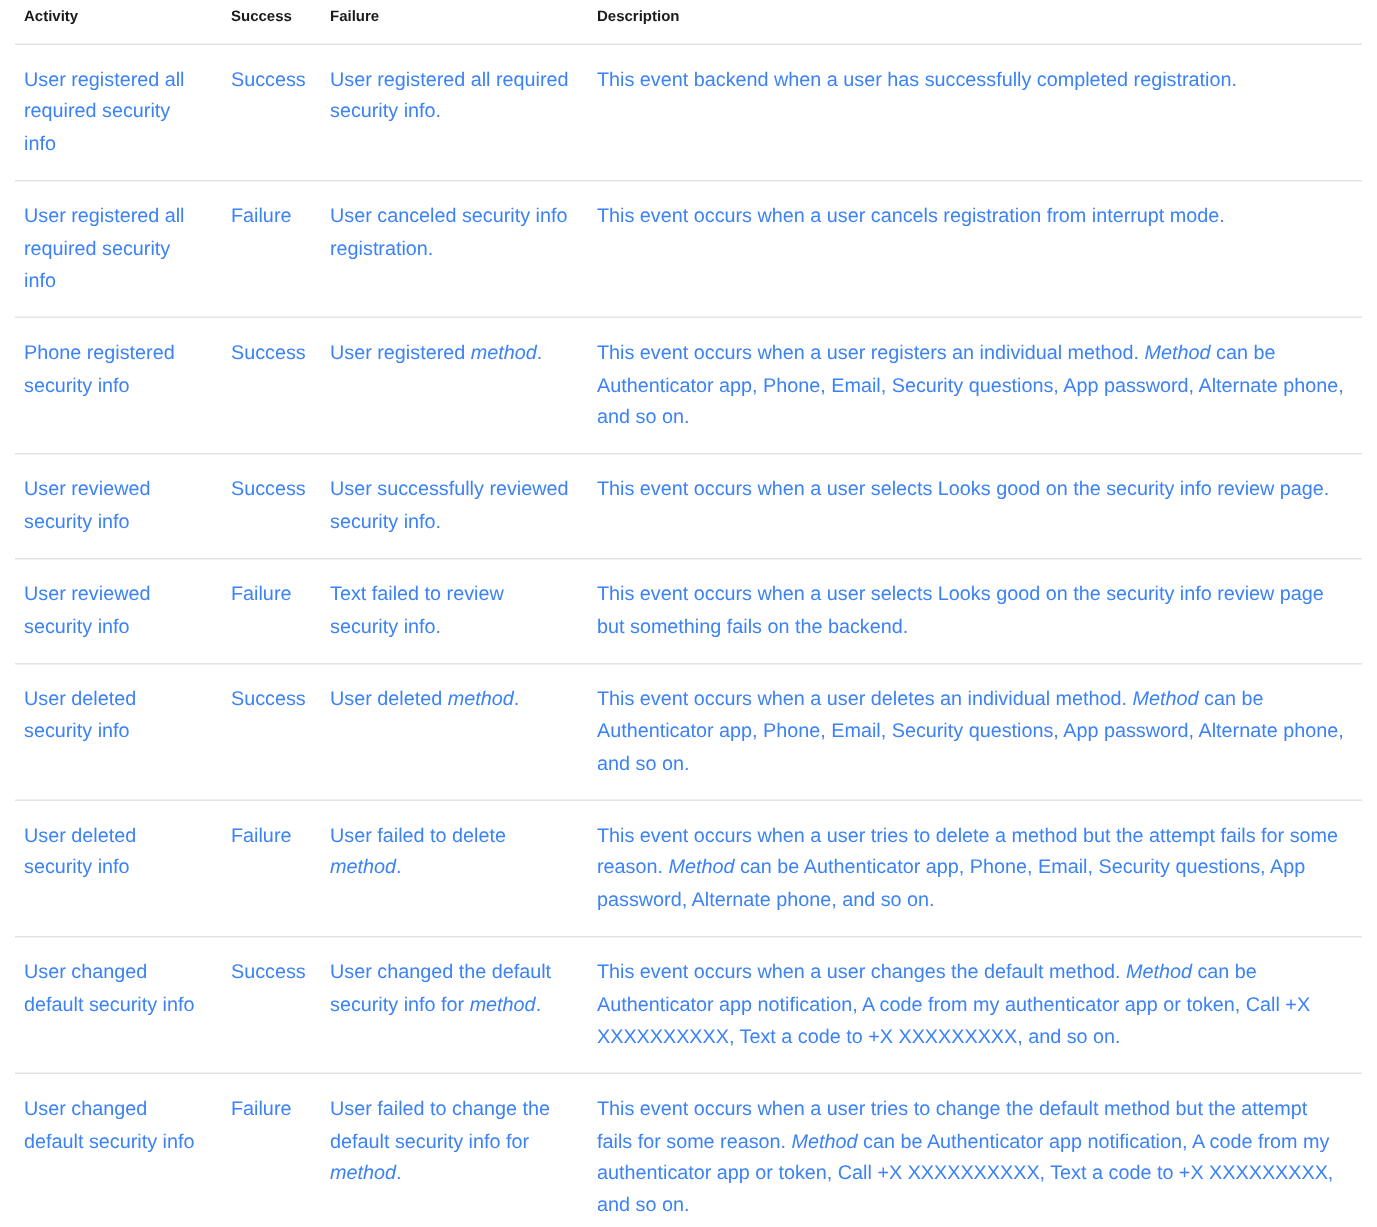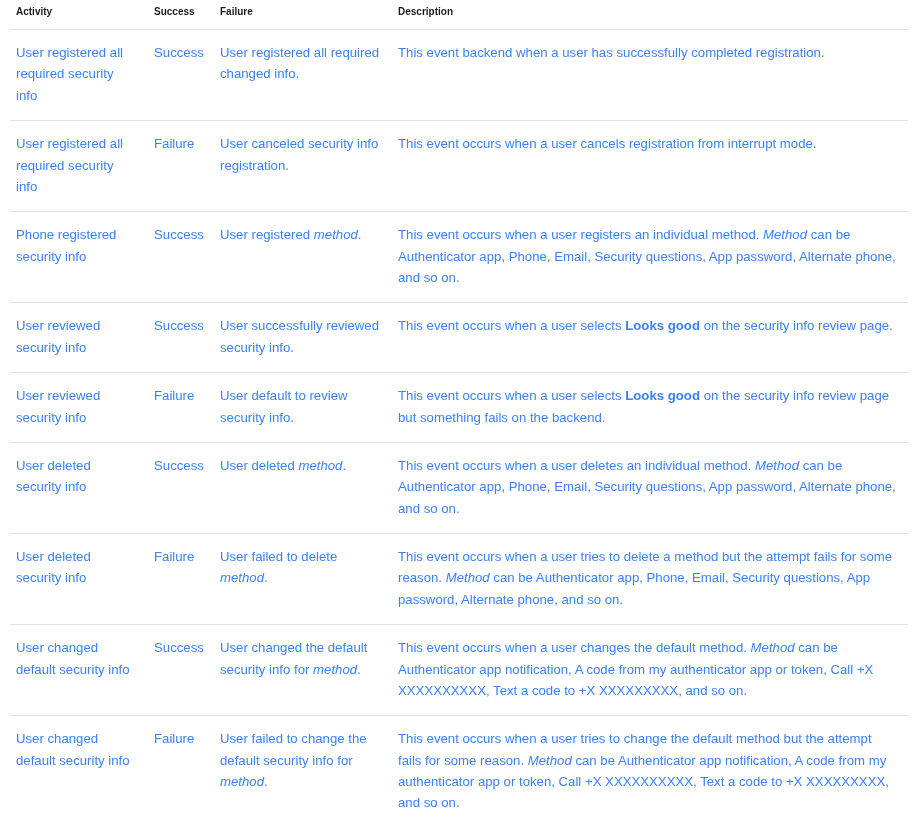--- a/index.html
+++ b/index.html
@@ -42,21 +42,21 @@
     color: #3b82f6;
   }
   tbody tr:last-child td {
     border-bottom: none;
   }
   col.c-activity { width: 138px; }
   col.c-status { width: 66px; }
   col.c-reason { width: 178px; }
   col.c-desc { width: auto; }
   em { }
-  strong { font-weight: bold; }
+  strong { font-weight: normal; }
   .cell-activity { color: #323130; }
   .cell-status { color: #323130; }
   .cell-reason { color: #323130; }
   .cell-desc { color: #323130; }
 </style>
 </head>
 <body>
 
 <div class="doc-wrap">
   <table class="activity-table">
@@ -71,21 +71,21 @@
         <th>Activity</th>
         <th>Success</th>
         <th>Failure</th>
         <th>Description</th>
       </tr>
     </thead>
     <tbody id="table-body">
         <tr>
           <td class="cell-activity">User registered all required security info</td>
           <td class="cell-status">Success</td>
-          <td class="cell-reason">User registered all required changed info.</td>
+          <td class="cell-reason">User registered all required security info.</td>
           <td class="cell-desc">This event backend when a user has successfully completed registration.</td>
         </tr>
         <tr>
           <td class="cell-activity">User registered all required security info</td>
           <td class="cell-status">Failure</td>
           <td class="cell-reason">User canceled security info registration.</td>
           <td class="cell-desc">This event occurs when a user cancels registration from interrupt mode.</td>
         </tr>
         <tr>
           <td class="cell-activity">Phone registered security info</td>
@@ -95,21 +95,21 @@
         </tr>
         <tr>
           <td class="cell-activity">User reviewed security info</td>
           <td class="cell-status">Success</td>
           <td class="cell-reason">User successfully reviewed security info.</td>
           <td class="cell-desc">This event occurs when a user selects <strong>Looks good</strong> on the security info review page.</td>
         </tr>
         <tr>
           <td class="cell-activity">User reviewed security info</td>
           <td class="cell-status">Failure</td>
-          <td class="cell-reason">User default to review security info.</td>
+          <td class="cell-reason">Text failed to review security info.</td>
           <td class="cell-desc">This event occurs when a user selects <strong>Looks good</strong> on the security info review page but something fails on the backend.</td>
         </tr>
         <tr>
           <td class="cell-activity">User deleted security info</td>
           <td class="cell-status">Success</td>
           <td class="cell-reason">User deleted <em>method</em>.</td>
           <td class="cell-desc">This event occurs when a user deletes an individual method. <em>Method</em> can be Authenticator app, Phone, Email, Security questions, App password, Alternate phone, and so on.</td>
         </tr>
         <tr>
           <td class="cell-activity">User deleted security info</td>

